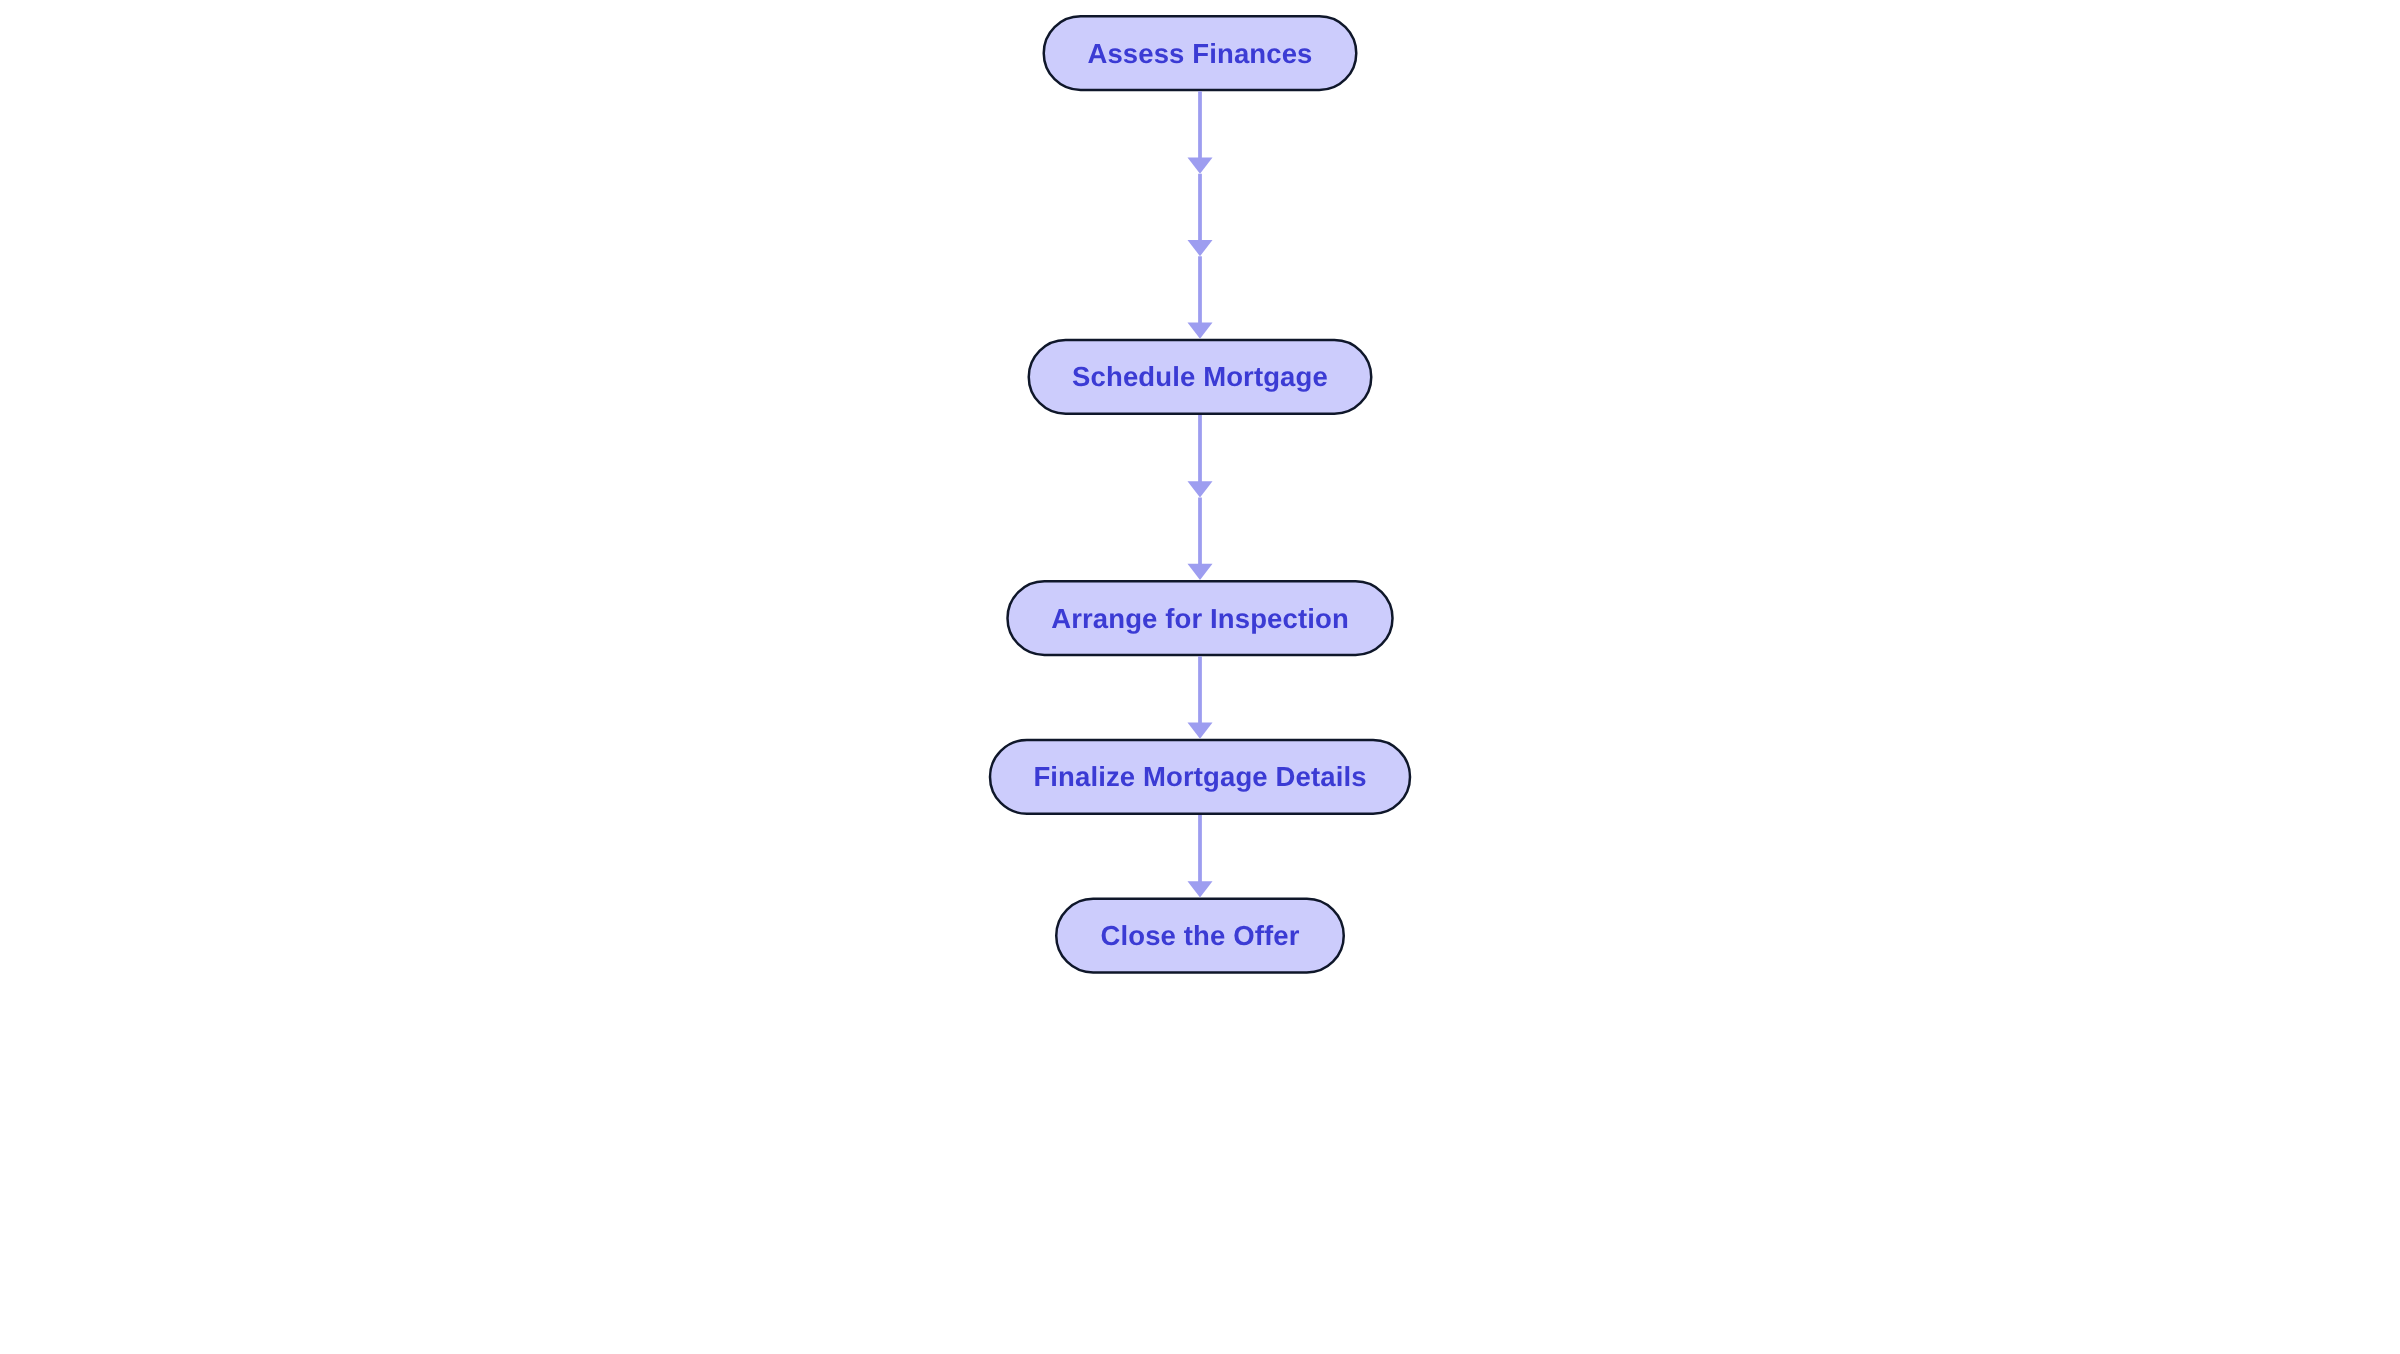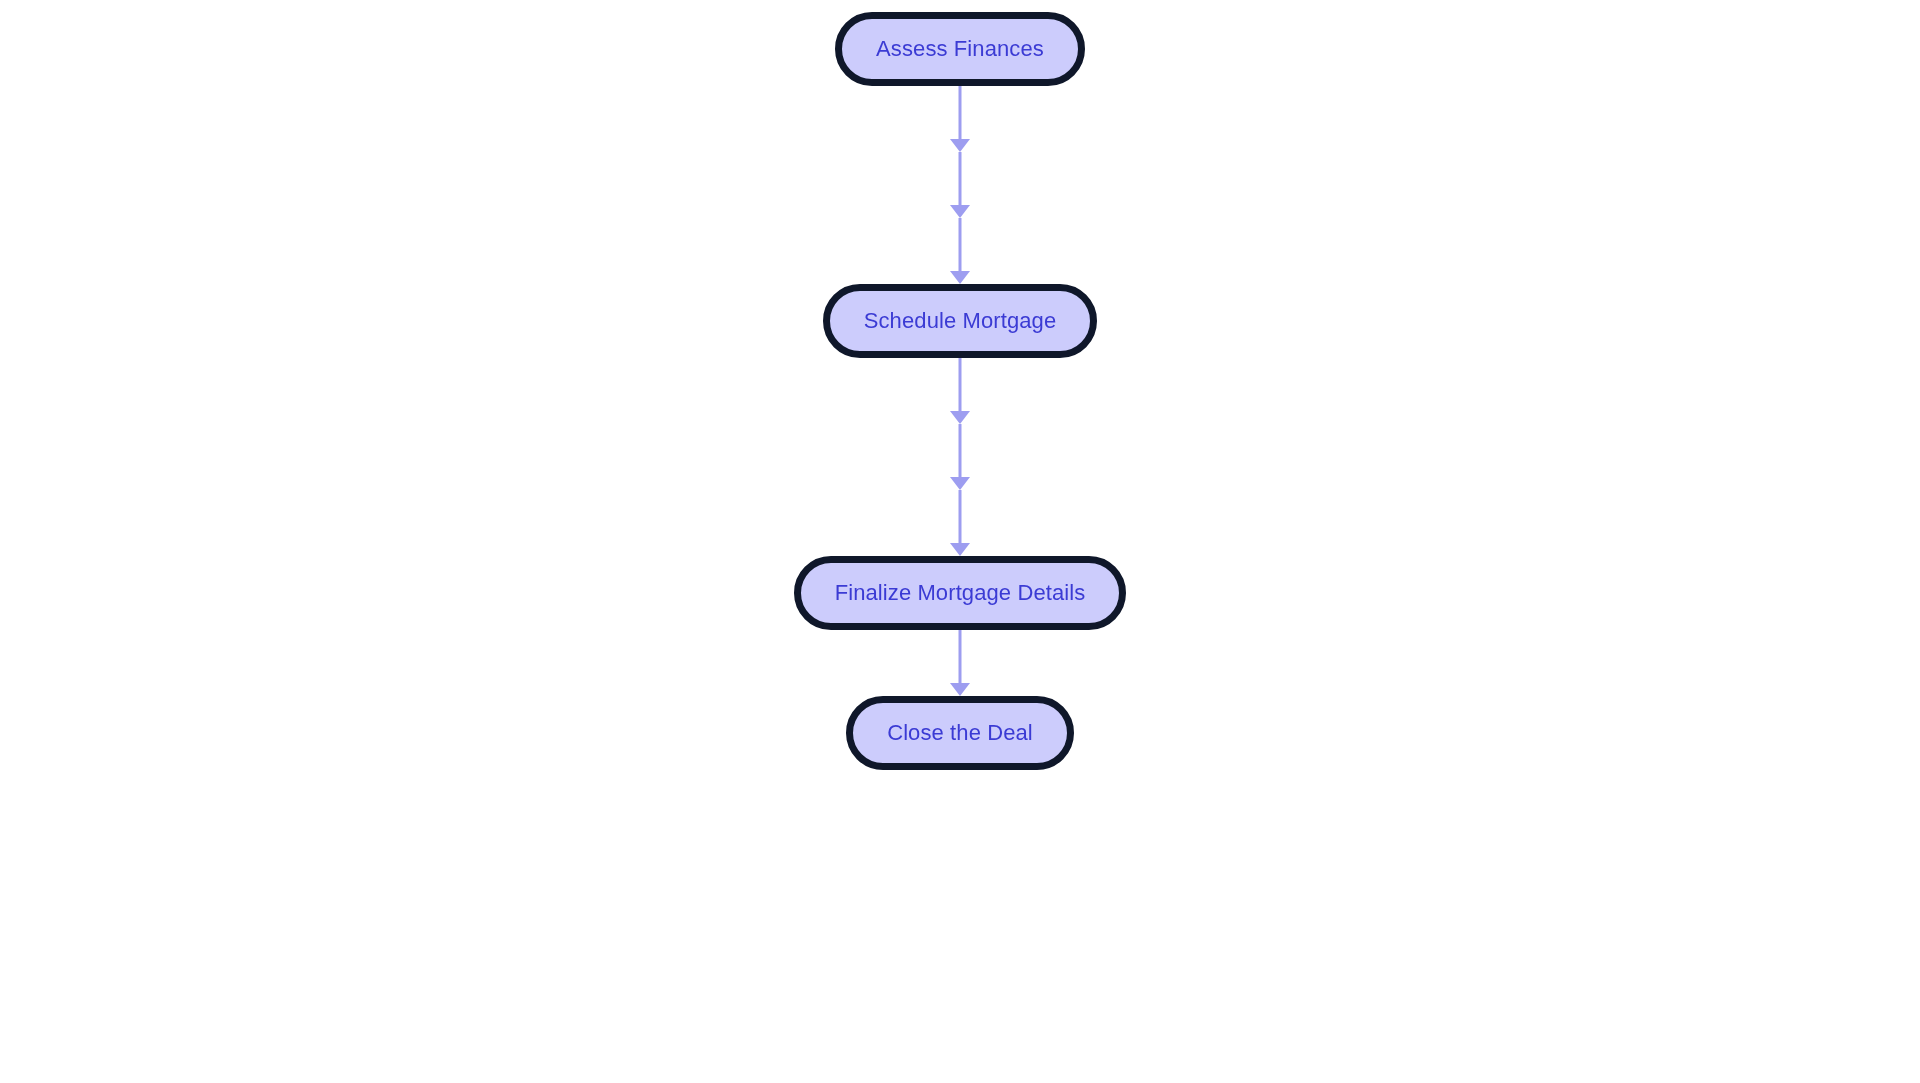--- a/index.html
+++ b/index.html
@@ -25,27 +25,27 @@
   }
 
   .flow-row {
     display: flex;
     flex-direction: column;
     align-items: center;
   }
 
   .node {
     box-sizing: border-box;
-    height: 74px;
+    height: 61px;
     border-radius: 37px;
     background: #ccccfc;
-    border: 7px solid #0f172a;
+    border: 2px solid #0f172a;
     color: #3b3bd4;
     font-size: 22px;
-    font-weight: 400;
+    font-weight: 700;
     letter-spacing: 0.1px;
     display: flex;
     align-items: center;
     justify-content: center;
     padding: 0 34px;
     white-space: nowrap;
     line-height: 1;
   }
 
   .node-label {
@@ -123,36 +123,41 @@
     <div class="shaft"></div>
     <div class="head"></div>
   </div>
 
 
   <div class="connector">
     <div class="shaft"></div>
     <div class="head"></div>
   </div>
 
+  <div class="flow-row">
+    <div class="node">
+      <span class="node-label">Arrange for Inspection</span>
+    </div>
+  </div>
 
   <div class="connector">
     <div class="shaft"></div>
     <div class="head"></div>
   </div>
 
   <div class="flow-row">
     <div class="node">
       <span class="node-label">Finalize Mortgage Details</span>
     </div>
   </div>
 
   <div class="connector">
     <div class="shaft"></div>
     <div class="head"></div>
   </div>
 
   <div class="flow-row">
     <div class="node">
-      <span class="node-label">Close the Deal</span>
+      <span class="node-label">Close the Offer</span>
     </div>
   </div>
 
 </div>
 
 </body></html>

